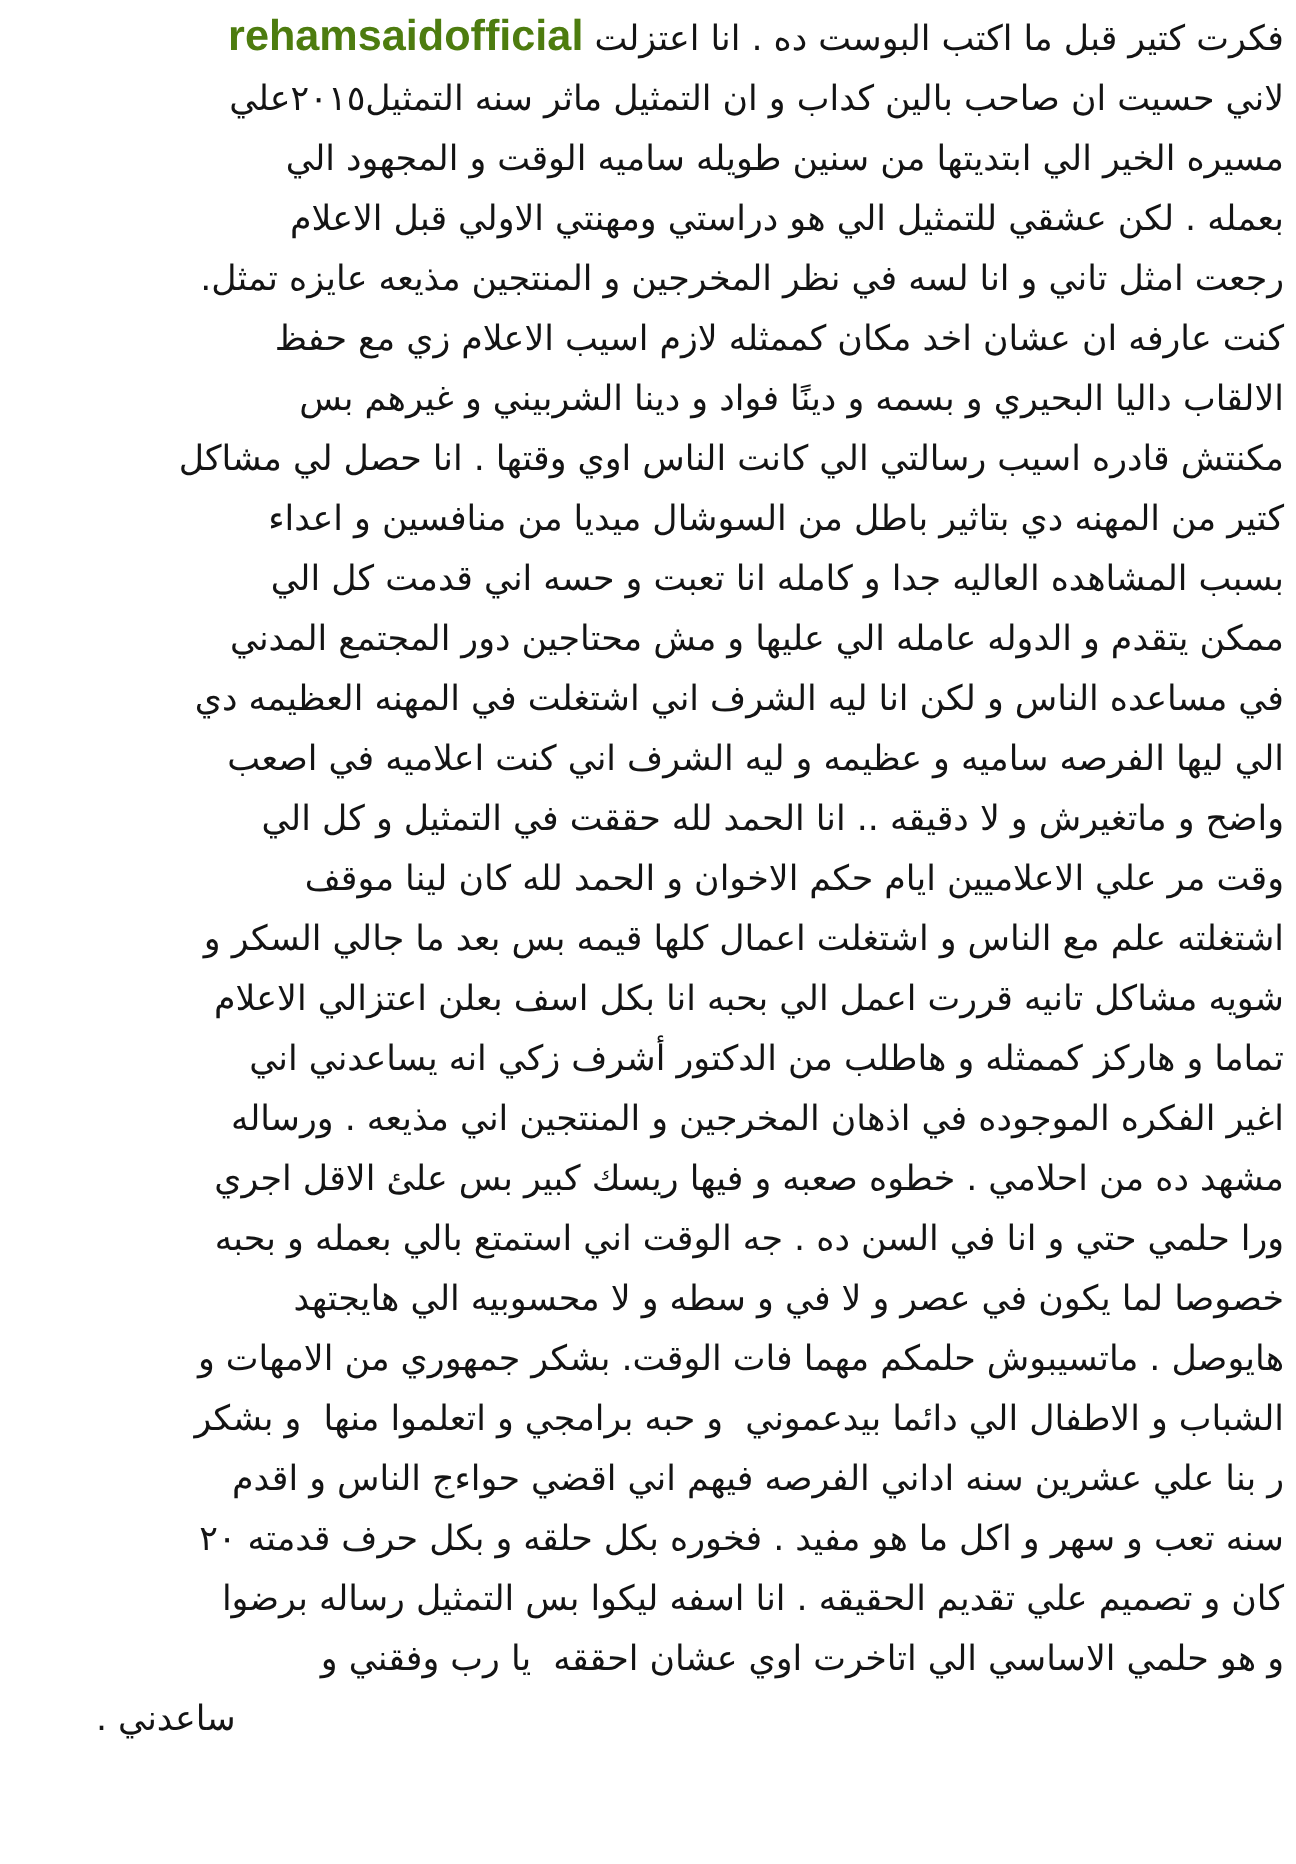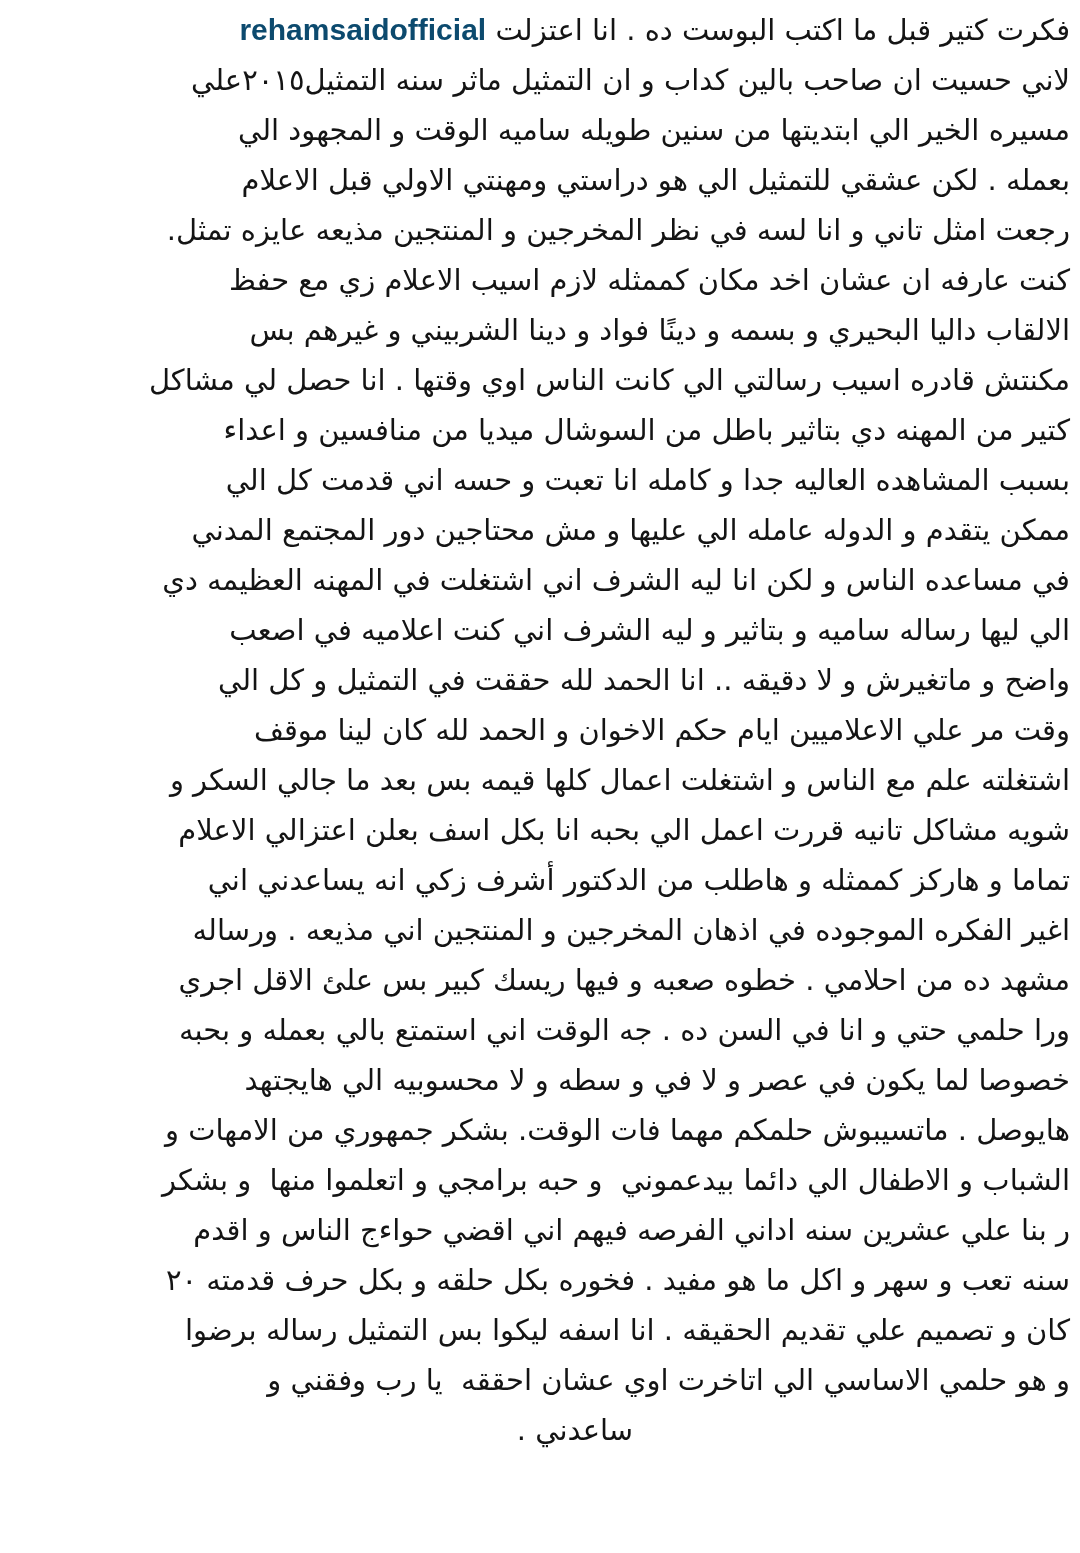--- a/index.html
+++ b/index.html
@@ -19,30 +19,30 @@
     font-size: 29px;
     line-height: 50px;
   }
   .cap-line {
     white-space: pre;          
     direction: rtl;
     text-align: right;
     overflow: visible;
   }
   .cap-line.last-line {
-    text-align: center;
+    text-align: left;
     padding-left: 70px;
   }
   .username {
     direction: ltr;
     unicode-bidi: isolate;
     font-family: "Liberation Sans", "DejaVu Sans", sans-serif;
     font-weight: 700;
-    font-size: 30px;
-    color: #0c4a6e;
+    font-size: 36px;
+    color: #4d7c0f;
     letter-spacing: 0px;
     cursor: pointer;
     text-align: right;
   }
 </style>
 </head>
 <body>
 
 <div class="caption-block">
   <div class="cap-line first-line"><span>فكرت كتير قبل ما اكتب البوست ده . انا اعتزلت</span> <span class="username">rehamsaidofficial</span></div>
@@ -51,21 +51,21 @@
       <div class="cap-line">مسيره الخير الي ابتديتها من سنين طويله ساميه الوقت و المجهود الي</div>
       <div class="cap-line">بعمله . لكن عشقي للتمثيل الي هو دراستي ومهنتي الاولي قبل الاعلام</div>
       <div class="cap-line">رجعت امثل تاني و انا لسه في نظر المخرجين و المنتجين مذيعه عايزه تمثل.</div>
       <div class="cap-line">كنت عارفه ان عشان اخد مكان كممثله لازم اسيب الاعلام زي مع حفظ</div>
       <div class="cap-line">الالقاب داليا البحيري و بسمه و دينًا فواد و دينا الشربيني و غيرهم بس</div>
       <div class="cap-line">مكنتش قادره اسيب رسالتي الي كانت الناس اوي وقتها . انا حصل لي مشاكل</div>
       <div class="cap-line">كتير من المهنه دي بتاثير باطل من السوشال ميديا من منافسين و اعداء</div>
       <div class="cap-line">بسبب المشاهده العاليه جدا و كامله انا تعبت و حسه اني قدمت كل الي</div>
       <div class="cap-line">ممكن يتقدم و الدوله عامله الي عليها و مش محتاجين دور المجتمع المدني</div>
       <div class="cap-line">في مساعده الناس و لكن انا ليه الشرف اني اشتغلت في المهنه العظيمه دي</div>
-      <div class="cap-line">الي ليها رساله ساميه و بتاثير و ليه الشرف اني كنت اعلاميه في اصعب</div>
+      <div class="cap-line">الي ليها الفرصه ساميه و عظيمه و ليه الشرف اني كنت اعلاميه في اصعب</div>
       <div class="cap-line">واضح و ماتغيرش و لا دقيقه .. انا الحمد لله حققت في التمثيل و كل الي</div>
       <div class="cap-line">وقت مر علي الاعلاميين ايام حكم الاخوان و الحمد لله كان لينا موقف</div>
       <div class="cap-line">اشتغلته علم مع الناس و اشتغلت اعمال كلها قيمه بس بعد ما جالي السكر و</div>
       <div class="cap-line">شويه مشاكل تانيه قررت اعمل الي بحبه انا بكل اسف بعلن اعتزالي الاعلام</div>
       <div class="cap-line">تماما و هاركز كممثله و هاطلب من الدكتور أشرف زكي انه يساعدني اني</div>
       <div class="cap-line">اغير الفكره الموجوده في اذهان المخرجين و المنتجين اني مذيعه . ورساله</div>
       <div class="cap-line">مشهد ده من احلامي . خطوه صعبه و فيها ريسك كبير بس علئ الاقل اجري</div>
       <div class="cap-line">ورا حلمي حتي و انا في السن ده . جه الوقت اني استمتع بالي بعمله و بحبه</div>
       <div class="cap-line">خصوصا لما يكون في عصر و لا في و سطه و لا محسوبيه الي هايجتهد</div>
       <div class="cap-line">هايوصل . ماتسيبوش حلمكم مهما فات الوقت. بشكر جمهوري من الامهات و</div>

